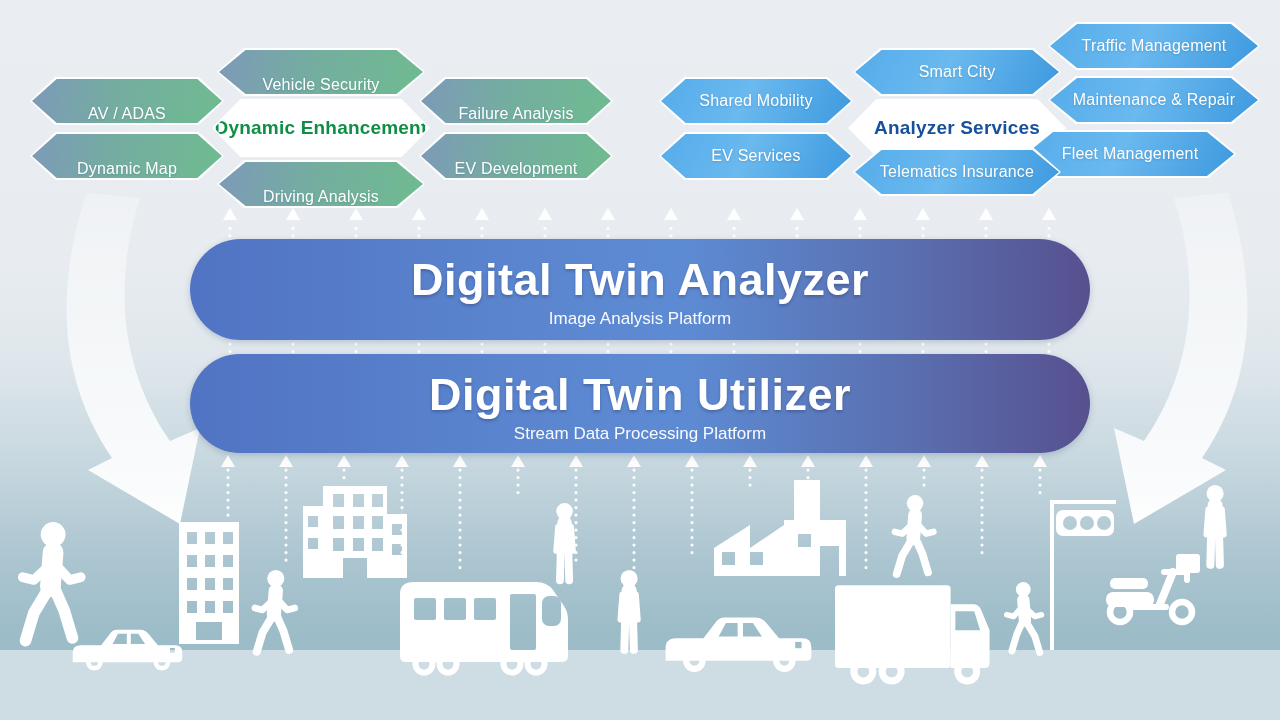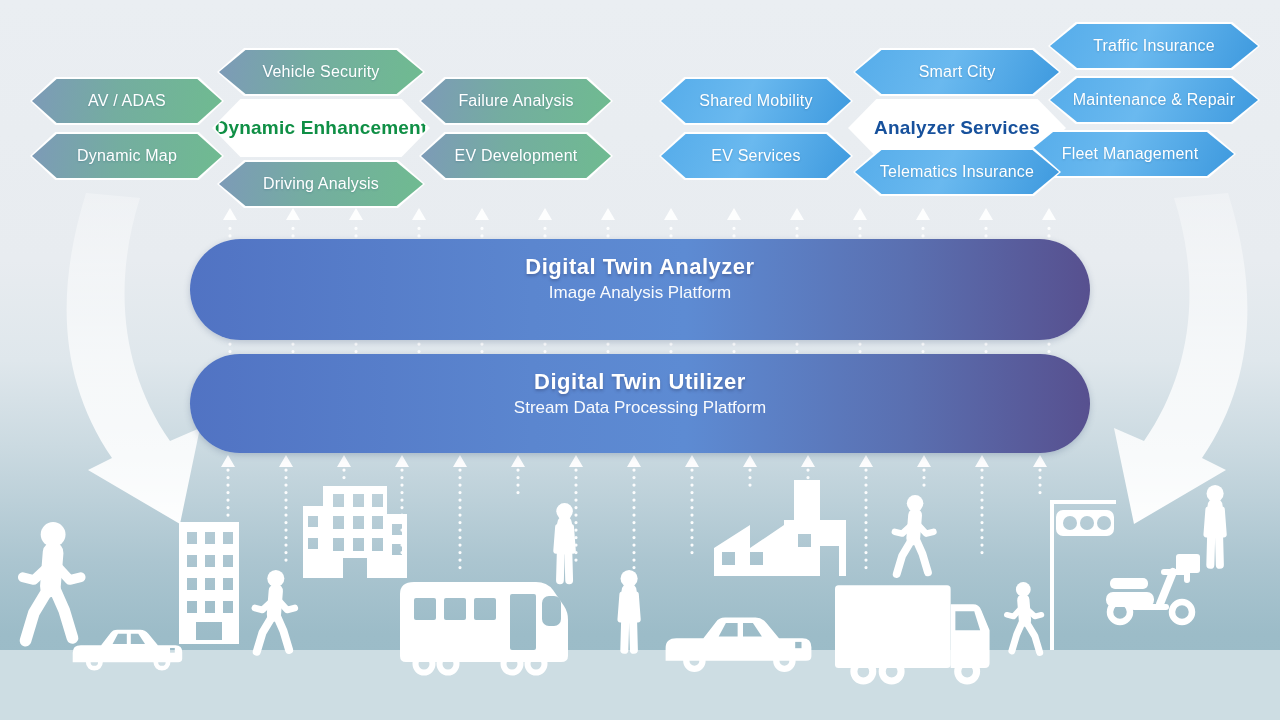--- a/index.html
+++ b/index.html
@@ -9,37 +9,37 @@
     background:linear-gradient(180deg,#eaeef2 0%,#e8ecf0 36%,#dfe7ec 50%,#cbdae1 62%,#abc5d0 78%,#9cbcc8 88%,#9abbc7 100%);
   }
   .ground{position:absolute;left:0;top:650px;width:1280px;height:70px;background:#cdddE3;}
   .scene-svg{position:absolute;left:0;top:0;}
 
   
   .hex{position:absolute;clip-path:polygon(0% 50%,13% 0%,87% 0%,100% 50%,87% 100%,13% 100%);
        background:#fff;filter:drop-shadow(0 3px 2px rgba(70,100,125,.22));}
   .hex-fill{position:absolute;inset:2px;clip-path:polygon(0% 50%,13% 0%,87% 0%,100% 50%,87% 100%,13% 100%);
        display:flex;align-items:center;justify-content:center;}
-  .fill-green{background:linear-gradient(100deg,#7d9ab8 0%,#74ada0 45%,#6fbb90 100%);}
+  .fill-green{background:linear-gradient(100deg,#7d9ab8 0%,#74ada0 45%,#6fbb90 100%);align-items:flex-end;}
   .fill-blue{background:linear-gradient(115deg,#55acea 0%,#6ab9ef 45%,#3d99de 100%);}
   .fill-white{background:#fff;}
   .hex-label{color:#fff;font-size:16px;letter-spacing:.2px;white-space:nowrap;
        text-shadow:0 1px 2px rgba(30,80,120,.25);}
   .hex-center .hex-label{font-size:19px;font-weight:bold;text-shadow:none;}
   .hex-center{filter:drop-shadow(0 4px 4px rgba(80,110,135,.32));}
   .label-green{color:#0f8f45;}
   .label-navy{color:#17519c;}
 
   
   .bar{position:absolute;left:190px;width:900px;border-radius:52px;color:#fff;text-align:center;
        background:linear-gradient(90deg,#5173c3 0%,#5b86cf 38%,#5d8bd3 55%,#5a6fb0 80%,#57508f 100%);
        box-shadow:0 2px 6px rgba(60,80,120,.25);}
   .bar-analyzer{top:239px;height:101px;}
   .bar-utilizer{top:354px;height:99px;}
-  .bar-title{font-size:22px;font-weight:bold;letter-spacing:.5px;margin-top:15px;
+  .bar-title{font-size:45px;font-weight:bold;letter-spacing:.5px;margin-top:15px;
        text-shadow:0 2px 3px rgba(40,50,90,.35);white-space:nowrap;}
   .bar-sub{font-size:17px;margin-top:3px;opacity:.96;white-space:nowrap;}
 </style>
 </head>
 <body>
 
 <div class="canvas">
   <div class="ground"></div>
 
   <svg class="scene-svg" width="1280" height="720" viewBox="0 0 1280 720">
@@ -251,21 +251,21 @@
       </div>
   </div>
   <div class="hex" style="left:217px;top:160px;width:208px;height:48px;">
     <div class="hex-fill fill-green">
         <span class="hex-label">Driving Analysis</span>
       </div>
   </div>
 
   <div class="hex" style="left:1048px;top:22px;width:212px;height:48px;">
     <div class="hex-fill fill-blue">
-        <span class="hex-label">Traffic Insurance</span>
+        <span class="hex-label">Traffic Management</span>
       </div>
   </div>
   <div class="hex" style="left:853px;top:48px;width:208px;height:48px;">
     <div class="hex-fill fill-blue">
         <span class="hex-label">Smart City</span>
       </div>
   </div>
   <div class="hex" style="left:1048px;top:76px;width:212px;height:48px;">
     <div class="hex-fill fill-blue">
         <span class="hex-label">Maintenance &amp; Repair</span>

